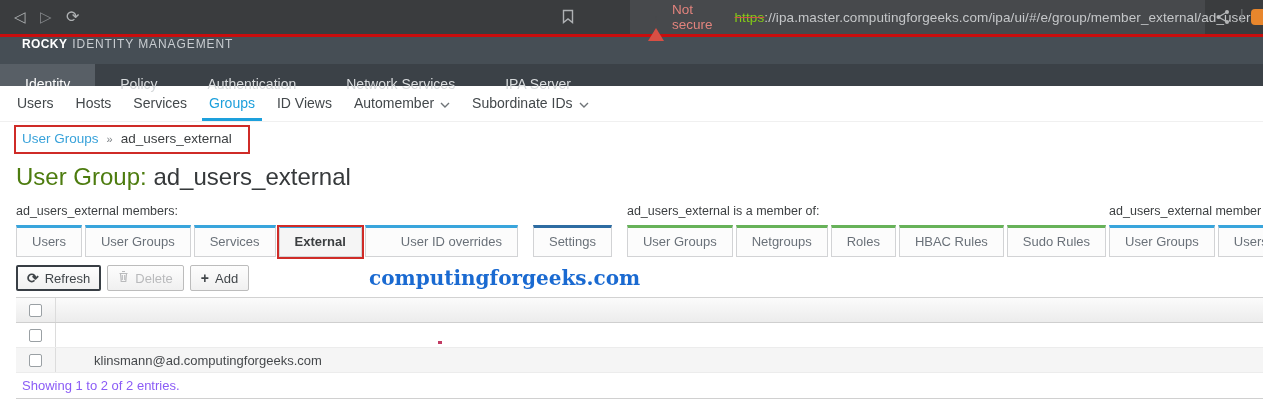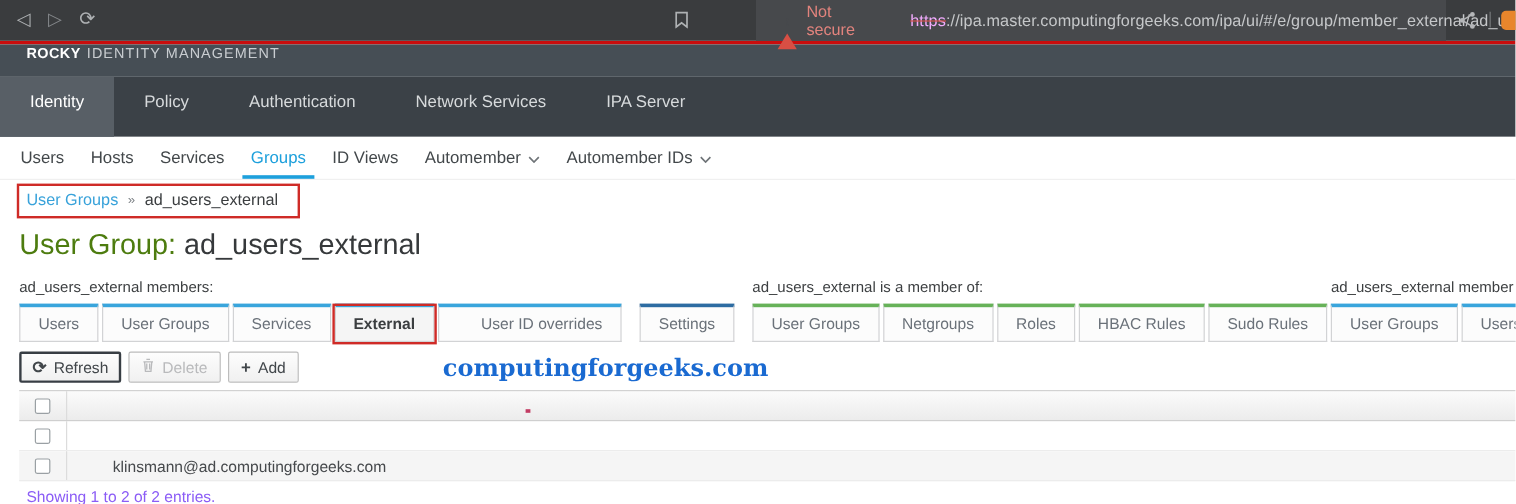--- a/index.html
+++ b/index.html
@@ -17,32 +17,32 @@
   .bookmark-wrap { position: absolute; left: 562px; top: 9px; }
   .omnibox { position: absolute; left: 630px; top: 0; width: 575px; height: 34px;
     background: #47494c; display: flex; align-items: center; padding-left: 18px; }
   .warn-tri { position: relative; width: 16px; height: 13px; margin-right: 8px; }
   .warn-tri .tri { width: 0; height: 0; border-left: 8px solid transparent;
     border-right: 8px solid transparent; border-bottom: 13px solid #d84f44; }
   .warn-tri .bang { position: absolute; left: 6.5px; top: 3px; font-size: 9px; font-weight: bold; color: #47494c; }
   .not-secure { color: #e2837d; font-size: 13.5px; margin-right: 11px; }
   .omni-divider { width: 1px; height: 16px; background: #5c5f62; margin-right: 11px; }
   .url-text { font-size: 13.5px; color: #c5c7c9; letter-spacing: .1px; white-space: nowrap; }
-  .url-scheme { color: #f0abfc; text-decoration: line-through; text-decoration-color: #d05048; margin-left: 24px; }
+  .url-scheme { color: #84cc16; text-decoration: line-through; text-decoration-color: #d05048; }
   .share-wrap { position: absolute; left: 1215px; top: 9px; }
   .bar-pipe { position: absolute; left: 1240px; top: 7px; color: #6f7274; font-size: 14px; }
   .orange-chip { position: absolute; left: 1251px; top: 9px; width: 16px; height: 16px;
     border-radius: 4px; background: #e8862c; }
   .red-line { height: 3px; background: var(--red-line, #c90d0d); }
   
   .masthead { height: 27px; background: #464e55; display: flex; padding-left: 22px; }
   .brand-primary { color: #ffffff; font-weight: bold; font-size: 12px; letter-spacing: .4px; }
   .brand-secondary { color: #c9cdd1; font-size: 12px; letter-spacing: .9px; margin-left: 5px; }
   
-  .mainnav { height: 50px; background: #3b4147; display: flex; }
+  .mainnav { height: 22px; background: #3b4147; display: flex; }
   .mainnav-item { padding: 0 25px; line-height: 40px; font-size: 14px; color: #d7dadc; cursor: pointer; white-space: nowrap; }
   .mainnav-item.active { background: #585f66; color: #fff; }
   
   .subnav { height: 36px; display: flex; align-items: stretch; padding-left: 6px; border-bottom: 1px solid #f0f0f0; background: #fff; }
   .subnav-item { padding: 0 11px; font-size: 14px; color: #43484b; line-height: 35px;
     position: relative; cursor: pointer; white-space: nowrap; display: flex; align-items: center; gap: 6px; }
   .subnav-item.active { color: var(--subnav-active, #1da0dc); }
   .subnav-item.active::after { content: ""; position: absolute; left: 4px; right: 4px; bottom: 0;
     height: 3px; background: var(--subnav-active, #1da0dc); }
   
@@ -157,21 +157,21 @@
     <div class="subnav-item">
       <span>ID Views</span>
     </div>
     <div class="subnav-item">
       <span>Automember</span>
       <span><svg width="10" height="6" viewBox="0 0 10 6">
           <polyline points="1,1 5,5 9,1" fill="none" stroke="#6f7478" stroke-width="1.4"></polyline>
         </svg></span>
     </div>
     <div class="subnav-item">
-      <span>Automember IDs</span>
+      <span>Subordinate IDs</span>
       <span><svg width="10" height="6" viewBox="0 0 10 6">
           <polyline points="1,1 5,5 9,1" fill="none" stroke="#6f7478" stroke-width="1.4"></polyline>
         </svg></span>
     </div>
   </div>
 
 <div class="content">
 
   <div class="breadcrumb-box">
     <span class="crumb-link">User Groups</span>

